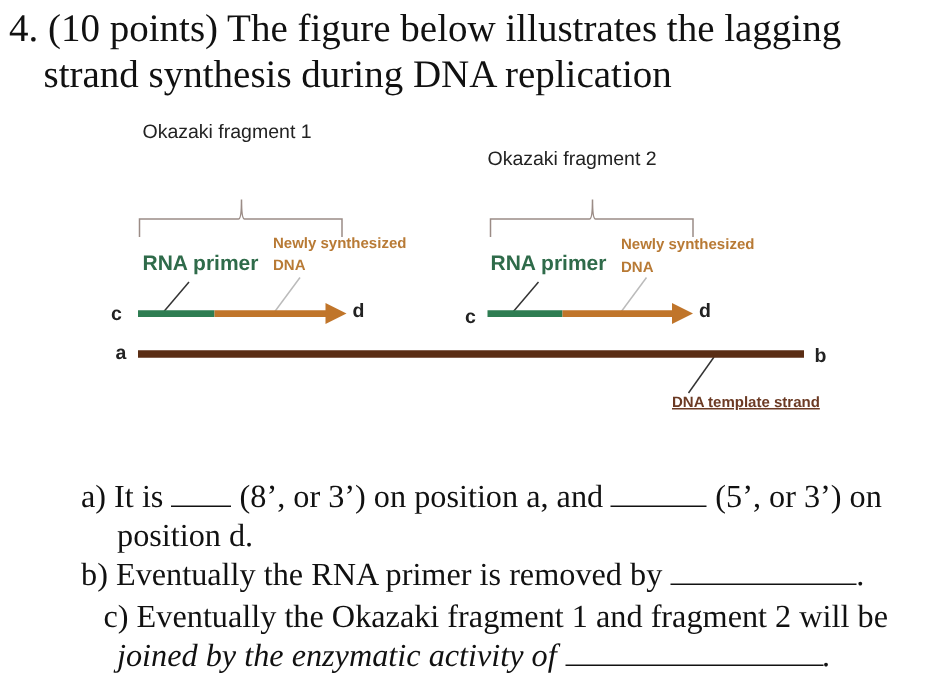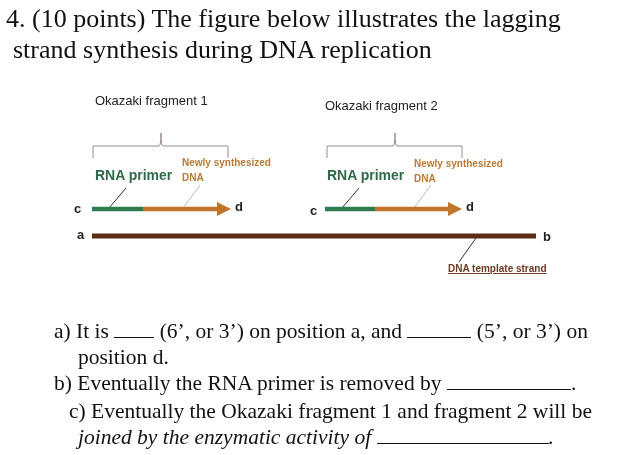--- a/index.html
+++ b/index.html
@@ -14,21 +14,21 @@
   .lbl-orange{font-size:10px;font-weight:bold;color:#b87a35;line-height:15px;}
   .lbl-end{font-size:13px;font-weight:bold;color:#222;}
   .lbl-tpl{font-size:10px;font-weight:bold;color:#6b3a24;text-decoration:underline;}
   .blank{display:inline-block;border-bottom:1.5px solid #111;height:18px;vertical-align:baseline;}
   svg{position:absolute;left:0;top:0;}
 </style>
 </head>
 <body>
 
 <div class="abs serif title" style="left:6px;top:4px;">4. (10 points) The figure below illustrates the lagging</div>
-<div class="abs serif title" style="left:13px;top:35px;">strand synthesis during DNA replication</div>
+<div class="abs serif title" style="left:29px;top:35px;">strand synthesis during DNA replication</div>
 
 <svg width="634" height="300">
 
   <g fill="none" stroke="#9b8c86" stroke-width="1">
     <path d="M93,158 L93,146 L159,146 Q161,146 161,133 Q161,146 163,146 L228,146 L228,158"></path>
   </g>
   <g fill="none" stroke="#9b8c86" stroke-width="1">
     <path d="M327,158 L327,146 L393,146 Q395,146 395,133 Q395,146 397,146 L462,146 L462,158"></path>
   </g>
 
@@ -42,21 +42,21 @@
   <line x1="143" y1="209" x2="220" y2="209" stroke="#c0752a" stroke-width="4.5"></line>
   <polygon points="217,202 231,209 217,216" fill="#c0752a"></polygon>
 
   <line x1="325" y1="209" x2="375" y2="209" stroke="#2e7d52" stroke-width="4.5"></line>
   <line x1="375" y1="209" x2="451" y2="209" stroke="#c0752a" stroke-width="4.5"></line>
   <polygon points="448,202 462,209 448,216" fill="#c0752a"></polygon>
 
   <line x1="92" y1="236" x2="536" y2="236" stroke="#5a2d14" stroke-width="5"></line>
 </svg>
 
-<div class="abs sans frag-title" style="left:95px;top:93px;text-align:center;">Okazaki fragment 1</div>
+<div class="abs sans frag-title" style="left:95px;top:80px;text-align:center;">Okazaki fragment 1</div>
 <div class="abs sans lbl-green" style="left:95px;top:167px;">RNA primer</div>
 <div class="abs sans lbl-orange" style="left:182px;top:155px;">
   <div>Newly synthesized</div>
   <div>DNA</div>
 </div>
 <div class="abs sans lbl-end" style="left:74px;top:201px;">c</div>
 <div class="abs sans lbl-end" style="left:235px;top:199px;">d</div>
 
 <div class="abs sans frag-title" style="left:325px;top:98px;">Okazaki fragment 2</div>
 <div class="abs sans lbl-green" style="left:327px;top:167px;">RNA primer</div>
@@ -67,21 +67,21 @@
 <div class="abs sans lbl-end" style="left:310px;top:203px;">c</div>
 <div class="abs sans lbl-end" style="left:466px;top:199px;">d</div>
 
 <div class="abs sans lbl-end" style="left:77px;top:227px;">a</div>
 <div class="abs sans lbl-end" style="left:543px;top:229px;">b</div>
 <div class="abs sans lbl-tpl" style="left:448px;top:263px;">DNA template strand</div>
 
 <div class="abs serif q" style="left:54px;top:318px;">
   <span>a) It is</span>
   <span class="blank" style="width:40px;"></span>
-  <span>(6’, or 3’) on position a, and</span>
+  <span>(8’, or 3’) on position a, and</span>
   <span class="blank" style="width:64px;"></span>
   <span>(5’, or 3’)  on</span>
 </div>
 <div class="abs serif q" style="left:78px;top:344px;">position d.</div>
 
 <div class="abs serif q" style="left:54px;top:370px;">
   <span>b) Eventually the RNA primer is removed by</span>
   <span class="blank" style="width:124px;"></span><span>.</span>
 </div>
 

